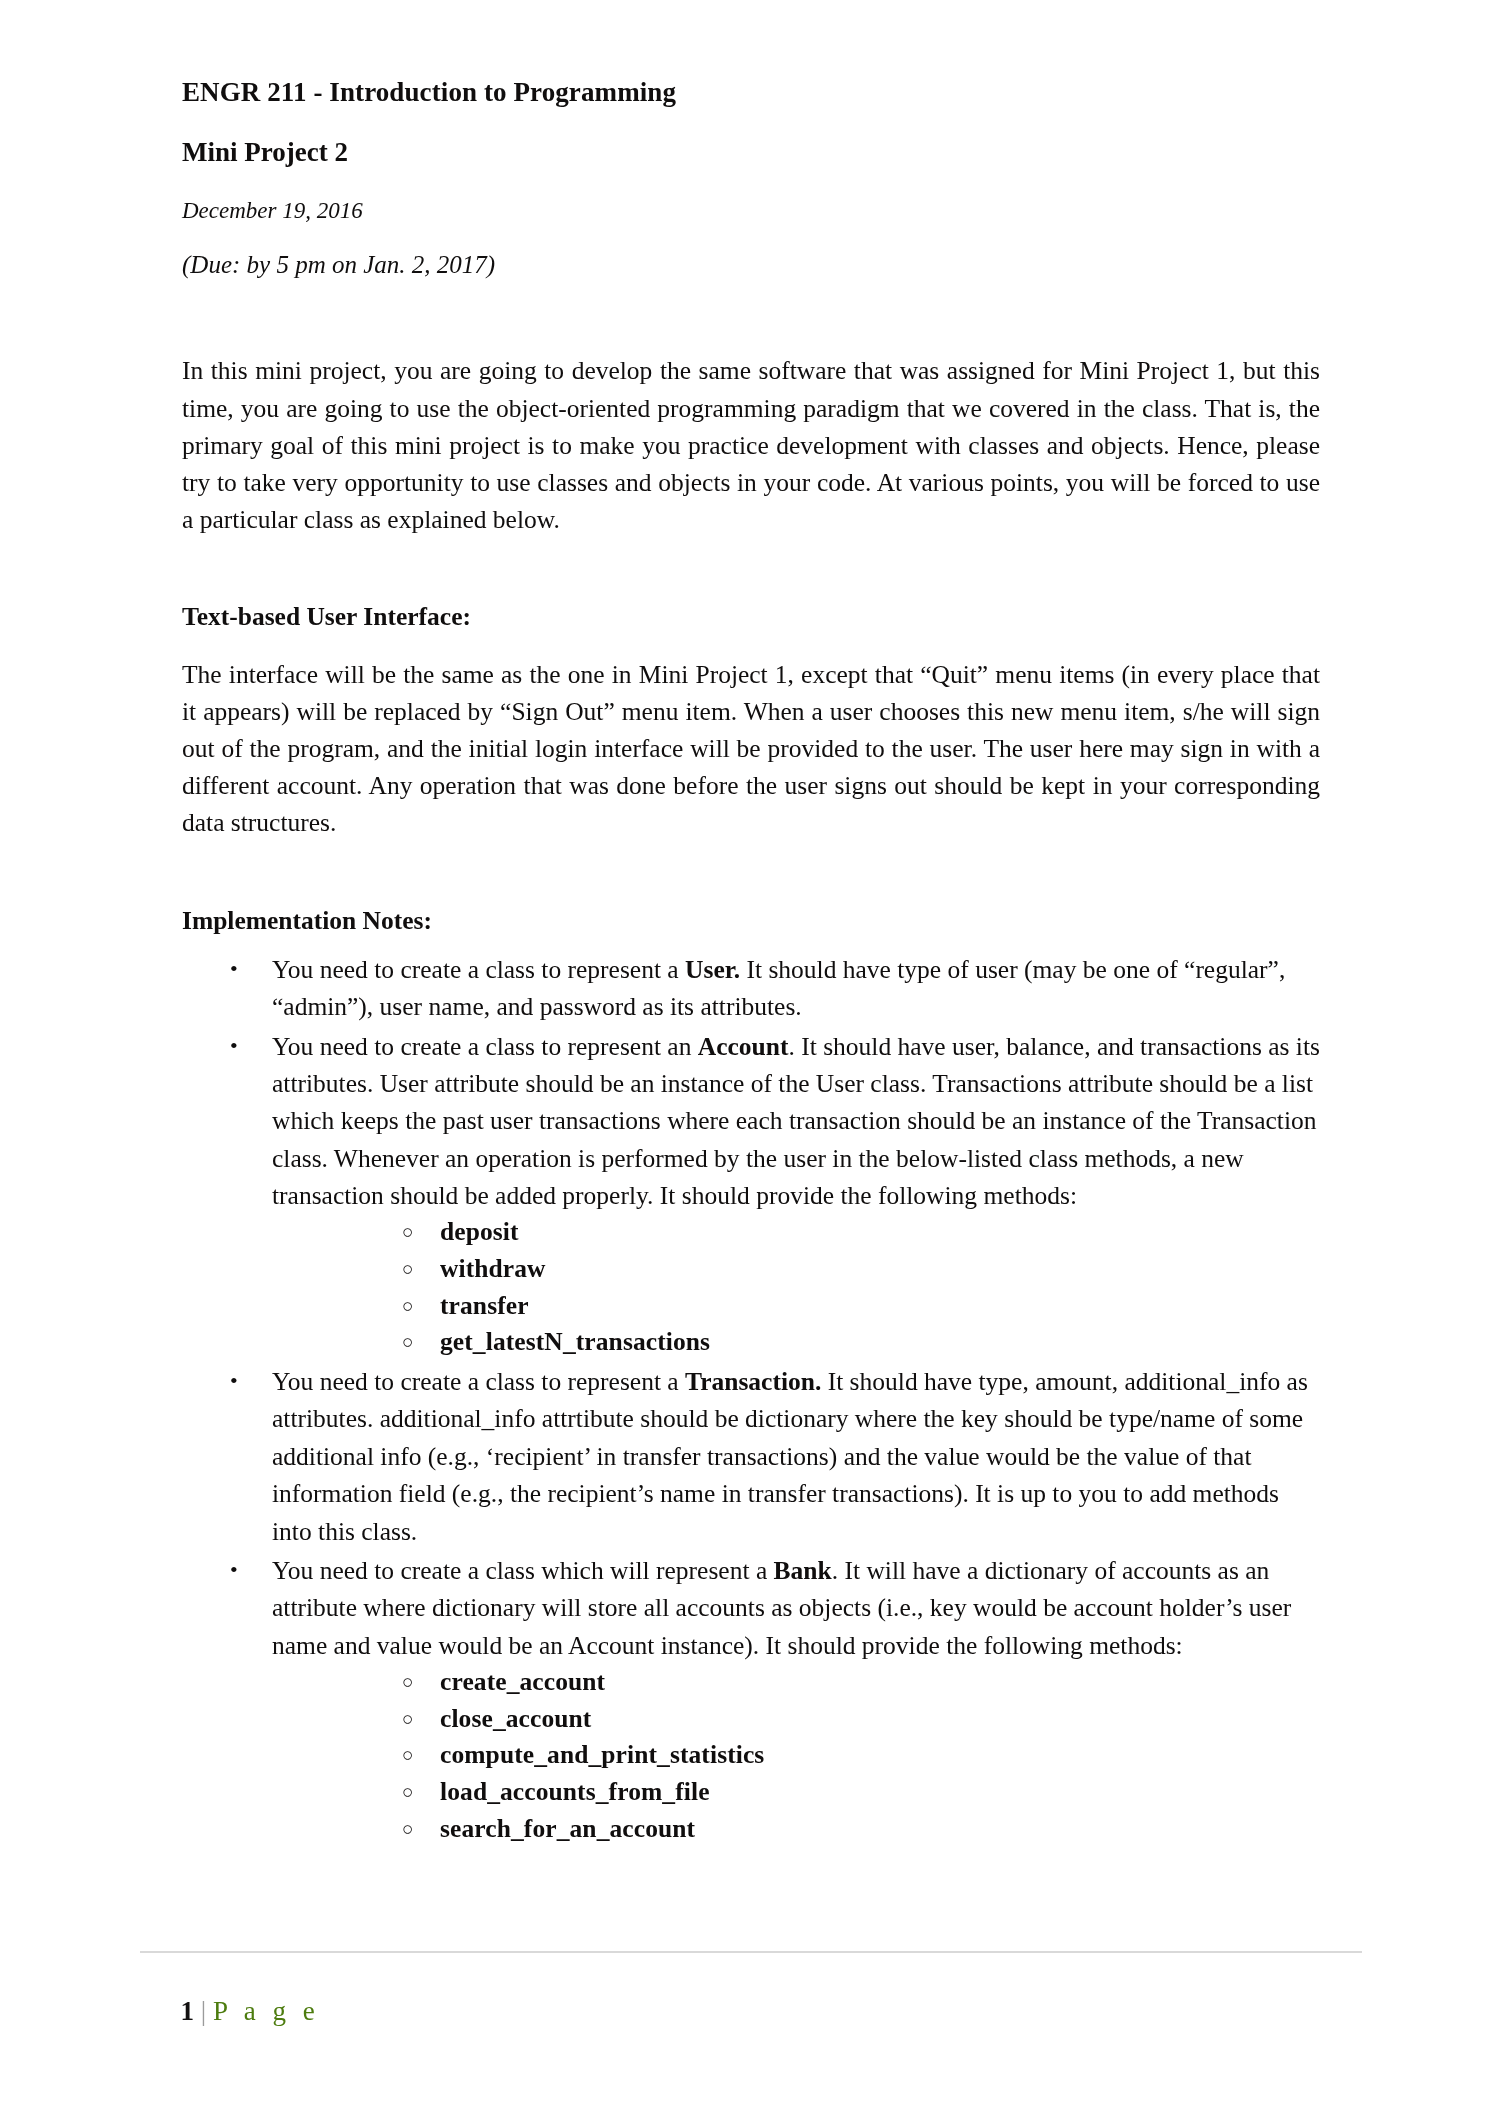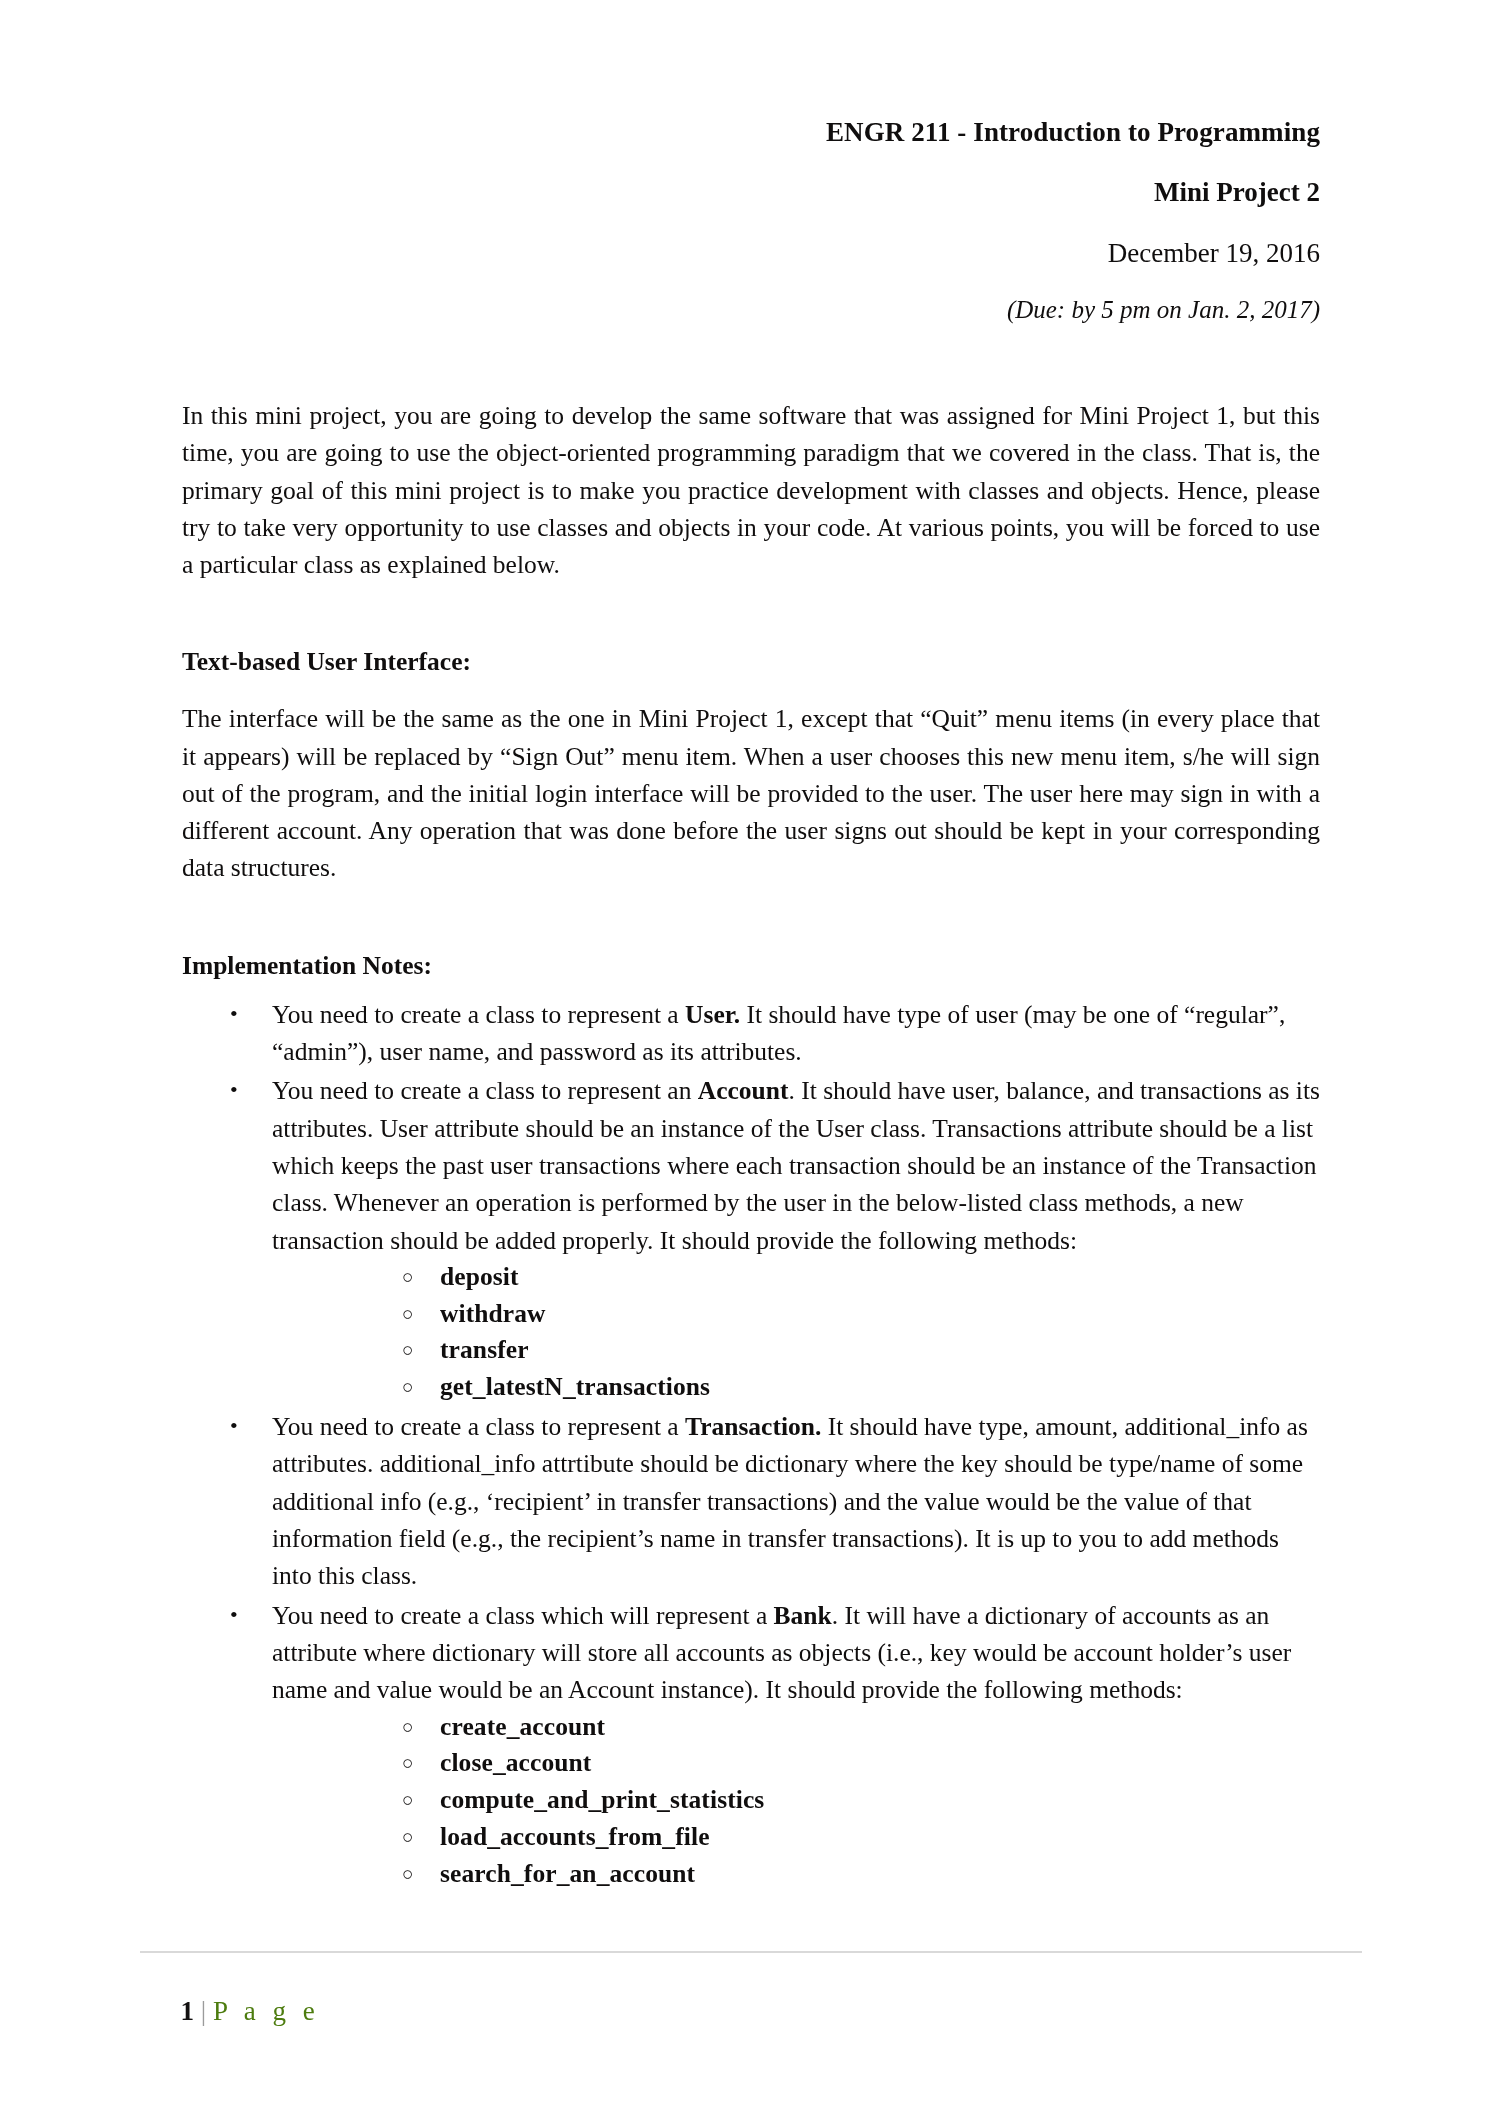--- a/index.html
+++ b/index.html
@@ -22,38 +22,39 @@
   
   .content {
     position: absolute;
     left: 182px;
     top: 0;
     width: 1138px; 
   }
 
   
   .title-block {
-    padding-top: 116px;
-    text-align: right;
+    padding-top: 76px;
+    text-align: left;
   }
   .doc-title {
     font-size: 27px;
     font-weight: bold;
     letter-spacing: 0.1px;
     line-height: 1.2;
     margin: 0 0 28px 0;
   }
   .doc-subtitle {
     font-size: 27px;
     font-weight: bold;
     line-height: 1.2;
     margin: 0 0 28px 0;
   }
   .doc-date {
-    font-size: 27px;
+    font-size: 23px;
+    font-style: italic;
     line-height: 1.2;
     margin: 0 0 26px 0;
   }
   .doc-due {
     font-size: 25px;
     font-style: italic;
     line-height: 1.2;
     margin: 0;
   }
 

